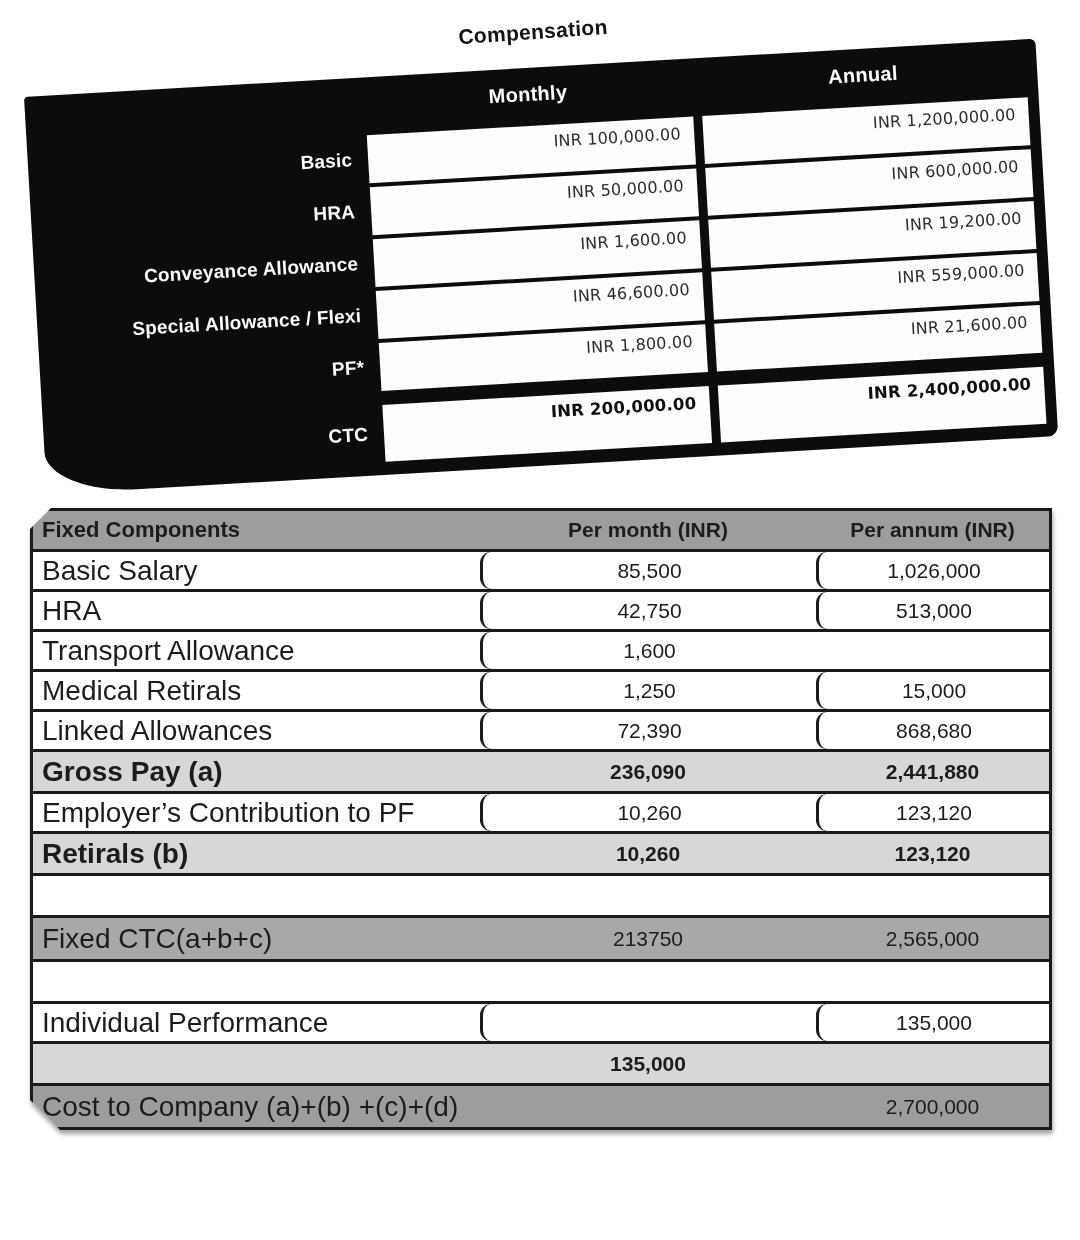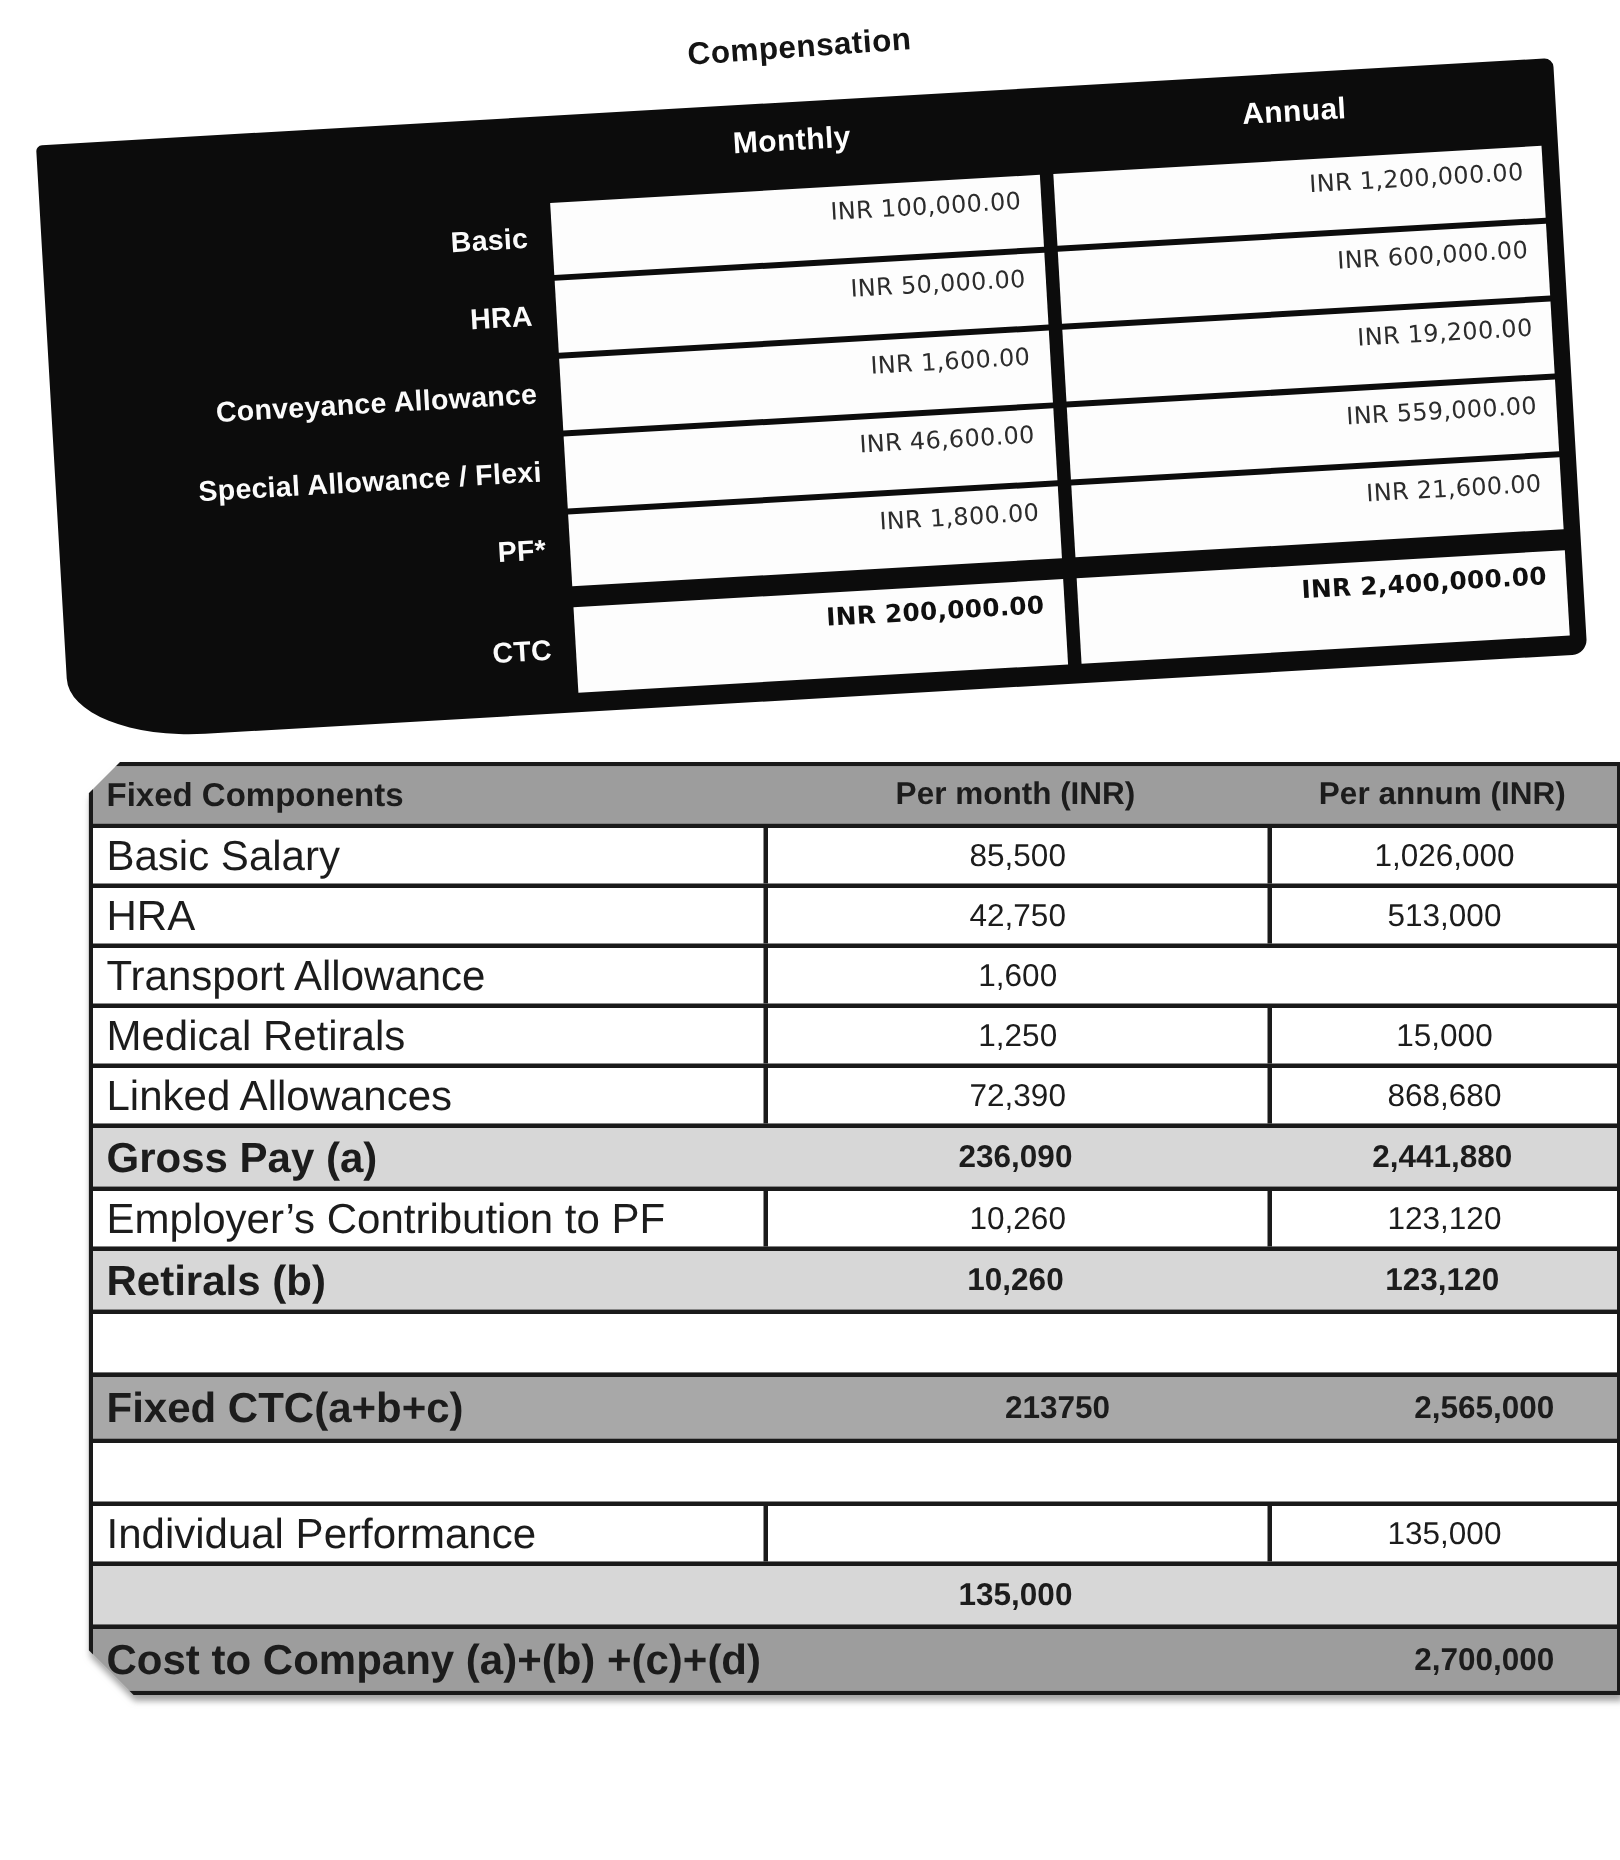--- a/index.html
+++ b/index.html
@@ -24,34 +24,34 @@
   .comp-cell{background:#fdfdfd;color:#2c2c2c;text-align:right;
     font-family:"DejaVu Sans",sans-serif;font-size:16px;padding:7px 13px 0 0;
     letter-spacing:.2px;}
   .cm{grid-column:2;} .ca{grid-column:4;}
   .rw2{grid-row:2}.rw3{grid-row:3}.rw4{grid-row:4}.rw5{grid-row:5}.rw6{grid-row:6}
   .rwc{grid-row:8}
   .comp-cell.bold{font-weight:bold;color:#0f0f0f;font-size:16.5px;}
 
   
   .ftable-shadow{position:absolute;left:30px;top:508px;width:1022px;
-    filter:drop-shadow(1px 4px 2px rgba(90,90,90,.55));margin-left:29px;}
+    filter:drop-shadow(1px 4px 2px rgba(90,90,90,.55));}
   .ftable{background:#ffffff;border:3px solid #1a1a1a;
     clip-path:polygon(21px 0,100% 0,100% 100%,30px 100%,0 calc(100% - 30px),0 21px);}
   .frow{display:grid;grid-template-columns:447px 336px 1fr;border-top:3px solid #1a1a1a;
     color:#1c1c1c;}
   .frow:first-child{border-top:none;}
   .c1{display:flex;align-items:center;padding-left:9px;font-size:28px;}
   .c2,.c3{display:flex;align-items:center;justify-content:center;font-size:21px;}
   .fhead{background:#9d9d9d;font-weight:bold;height:38px;}
   .fhead .c1{font-size:22px;}
   .fdata{height:37px;background:#ffffff;}
-  .fdata .c2,.fdata .c3{border-left:3px solid #1a1a1a;}
+  .fdata .c2,.fdata .c3{border-left:3px solid #1a1a1a;border-radius:11px;}
   .fsub{height:39px;background:#d7d7d7;font-weight:bold;}
-  .ftot{height:41px;background:#a8a8a8;font-weight:bold;gap:28px;}
+  .ftot{height:41px;background:#a8a8a8;font-weight:normal;}
   .ftot.last{background:#9d9d9d;}
   .fblank{height:39px;background:#ffffff;}
 </style>
 </head>
 <body>
 
 <div class="comp-title">Compensation</div>
 
 <div class="comp-card">
   <div class="comp-grid">

